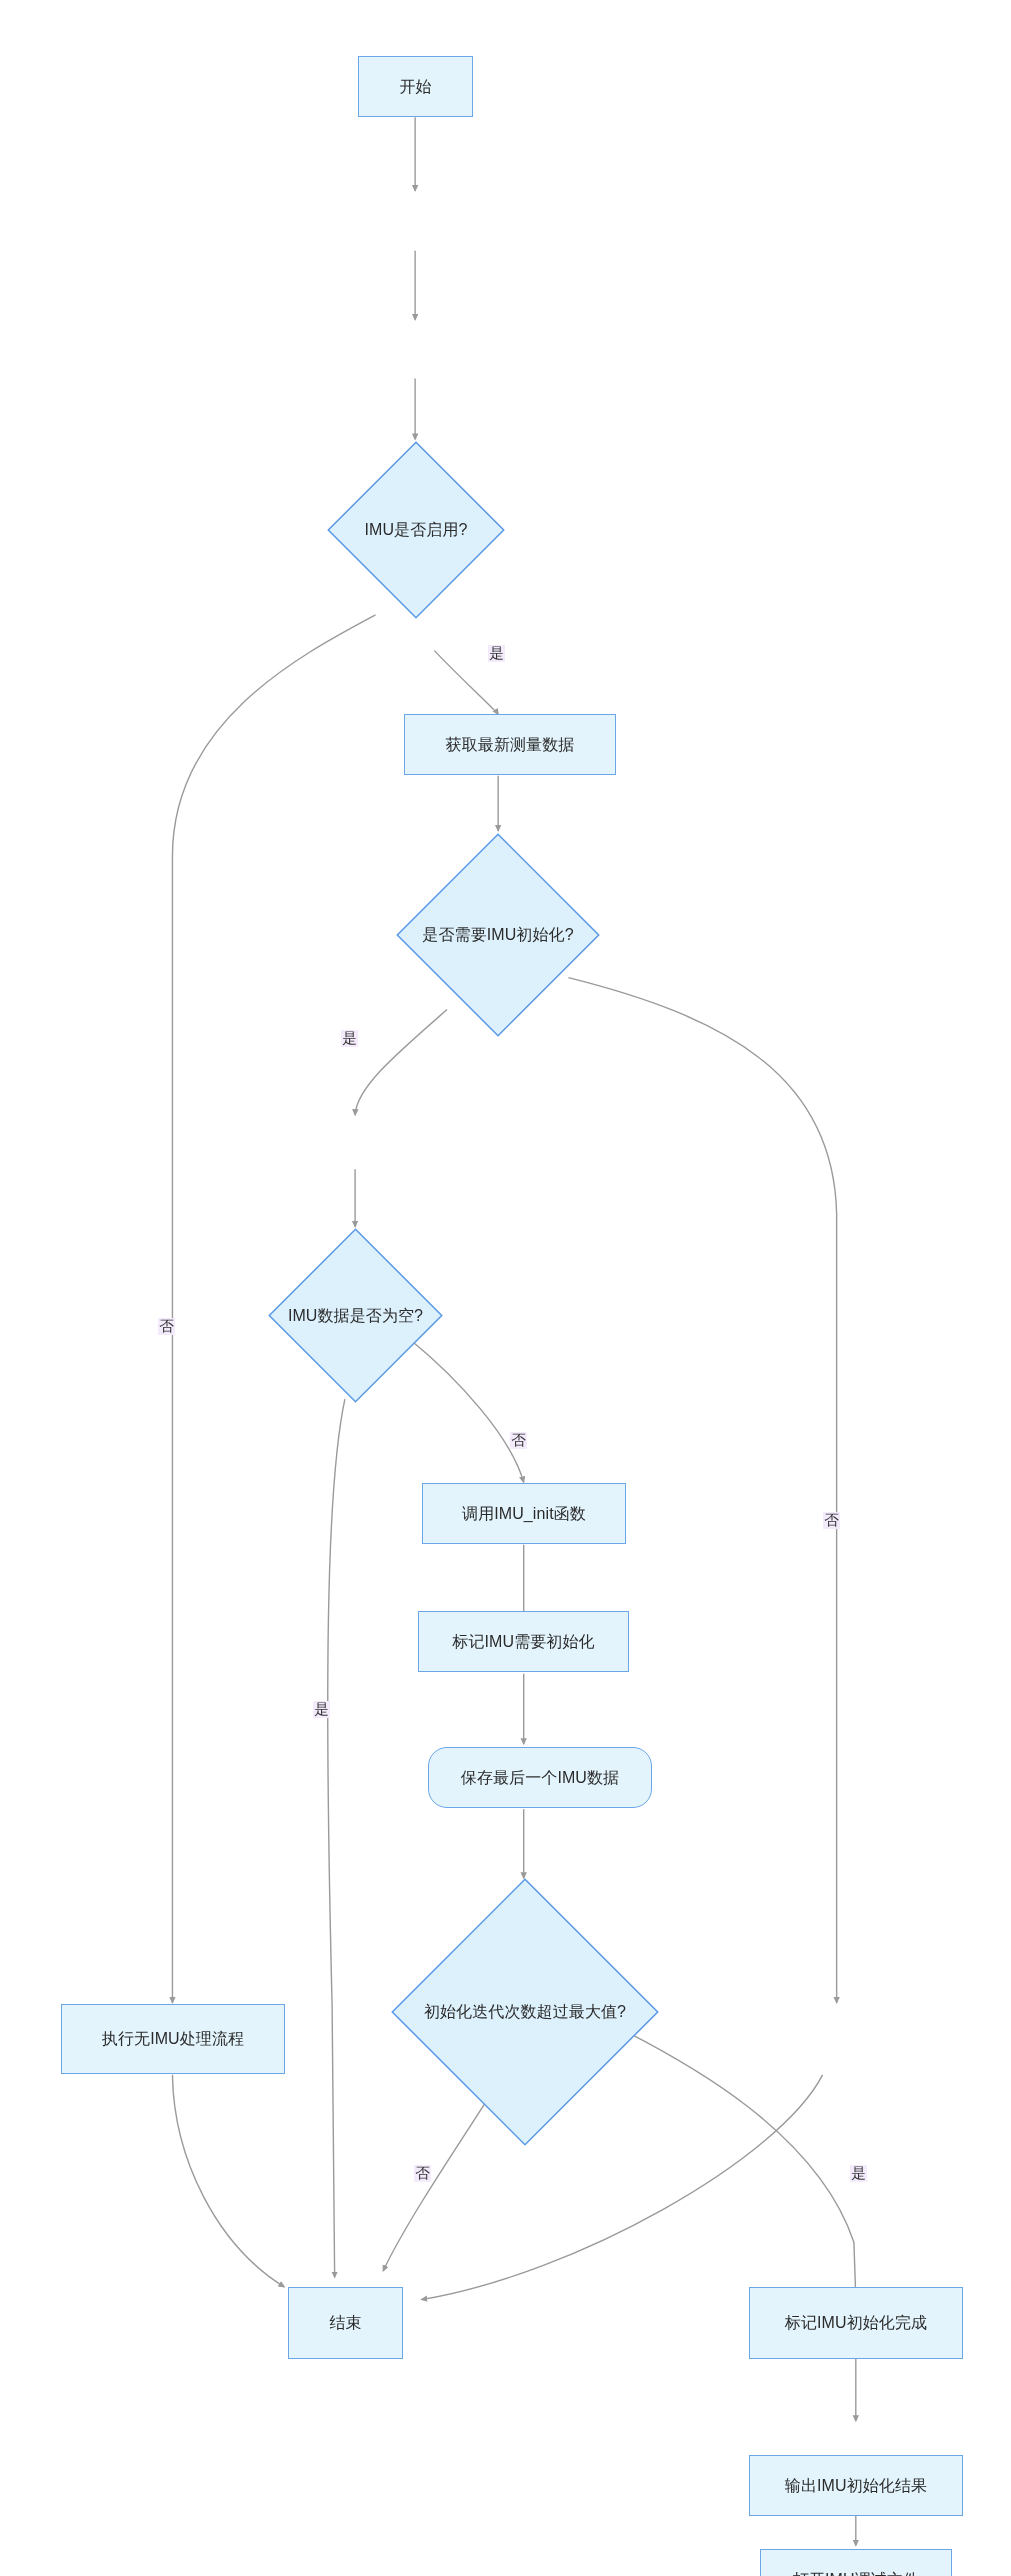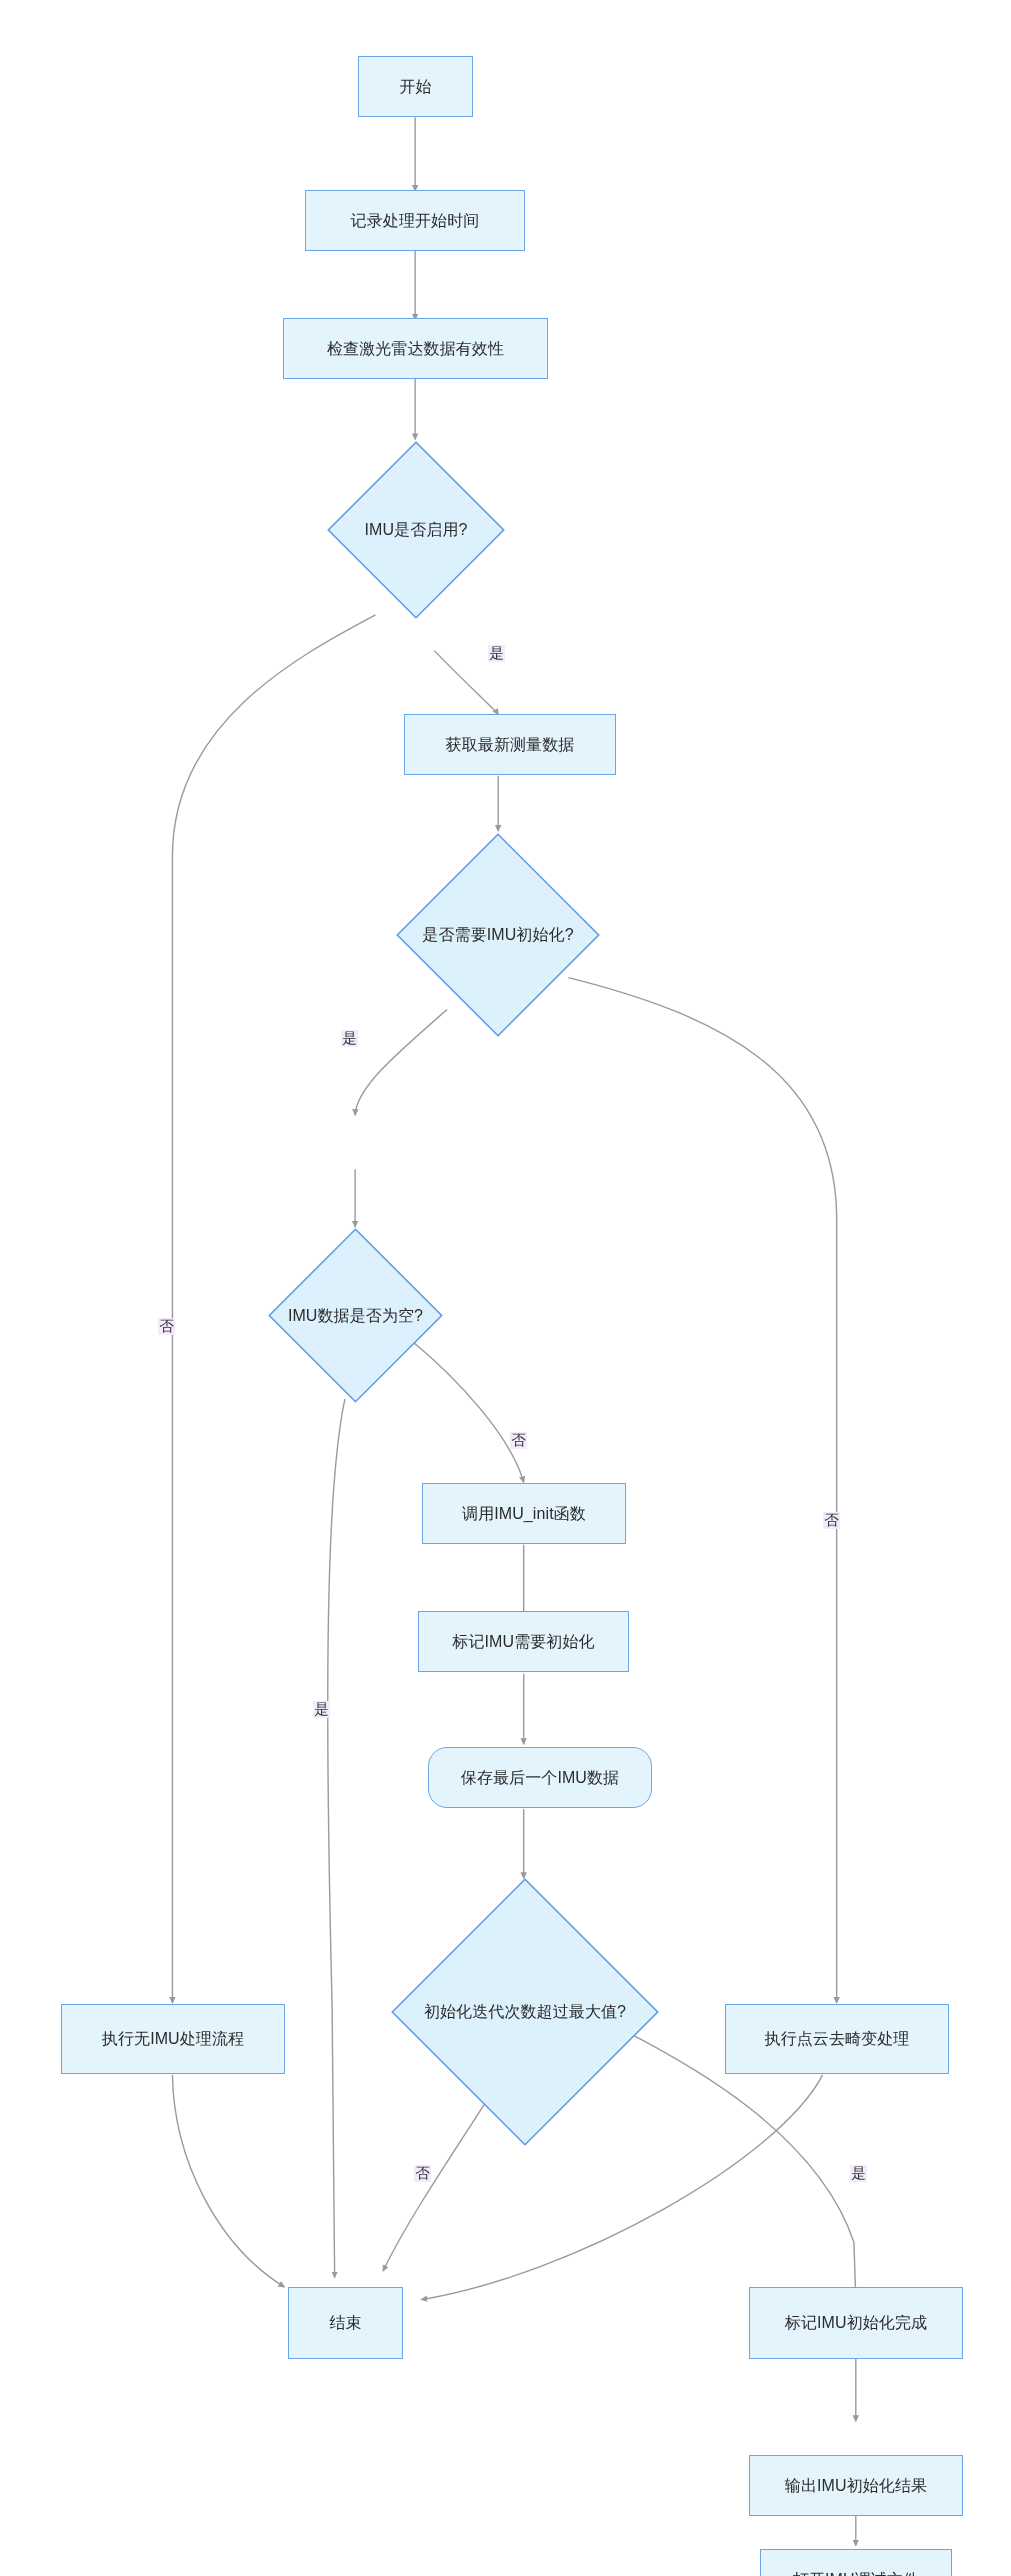--- a/index.html
+++ b/index.html
@@ -121,27 +121,21 @@
       <path d="M 1340 3692 L 1340 3790"></path>
 
       <path d="M 1340 3883 L 1340 3985"></path>
     </g>
   </svg>
 
   <div class="node rect" style="left:358px; top:56px; width:115px; height:61px;">
     <span>开始</span>
   </div>
 
-  <div class="node rect" style="left:305px; top:190px; width:220px; height:61px;">
-    <span>记录处理开始时间</span>
-  </div>
-
-  <div class="node rect" style="left:283px; top:318px; width:265px; height:61px;">
-    <span>检查激光雷达数据有效性</span>
-  </div>
+
 
   <div class="node decision" style="left:327px; top:441px; width:178px; height:178px;">
     <svg class="diamond-shape" viewBox="0 0 278 278" preserveAspectRatio="none">
       <polygon points="139,2 276,139 139,276 2,139" fill="#ddf1fd" stroke="#5b9ae6" stroke-width="2.4"></polygon>
     </svg>
     <span class="diamond-label">IMU是否启用?</span>
   </div>
 
   <div class="node rect" style="left:404px; top:714px; width:212px; height:61px;">
     <span>获取最新测量数据</span>
@@ -178,23 +172,20 @@
     <span>执行无IMU处理流程</span>
   </div>
 
   <div class="node decision" style="left:391px; top:1878px; width:268px; height:268px;">
     <svg class="diamond-shape" viewBox="0 0 420 420" preserveAspectRatio="none">
       <polygon points="210,2 418,210 210,418 2,210" fill="#ddf1fd" stroke="#5b9ae6" stroke-width="2.4"></polygon>
     </svg>
     <span class="diamond-label">初始化迭代次数超过最大值?</span>
   </div>
 
-  <div class="node rect" style="left:725px; top:2004px; width:224px; height:70px;">
-    <span>执行点云去畸变处理</span>
-  </div>
 
   <div class="node rect" style="left:288px; top:2287px; width:115px; height:72px;">
     <span>结束</span>
   </div>
 
   <div class="node rect" style="left:749px; top:2287px; width:214px; height:72px;">
     <span>标记IMU初始化完成</span>
   </div>
 
   <div class="node rect" style="left:749px; top:2421px; width:214px; height:61px;margin-top:34px;">

